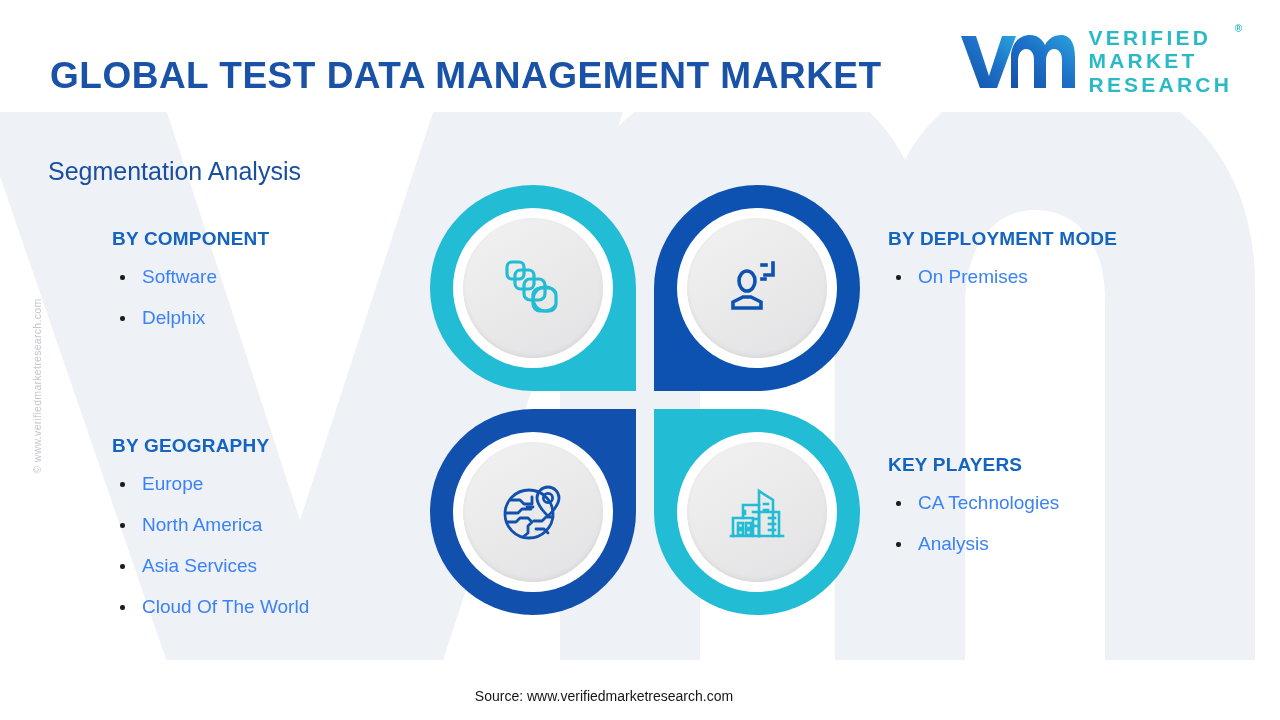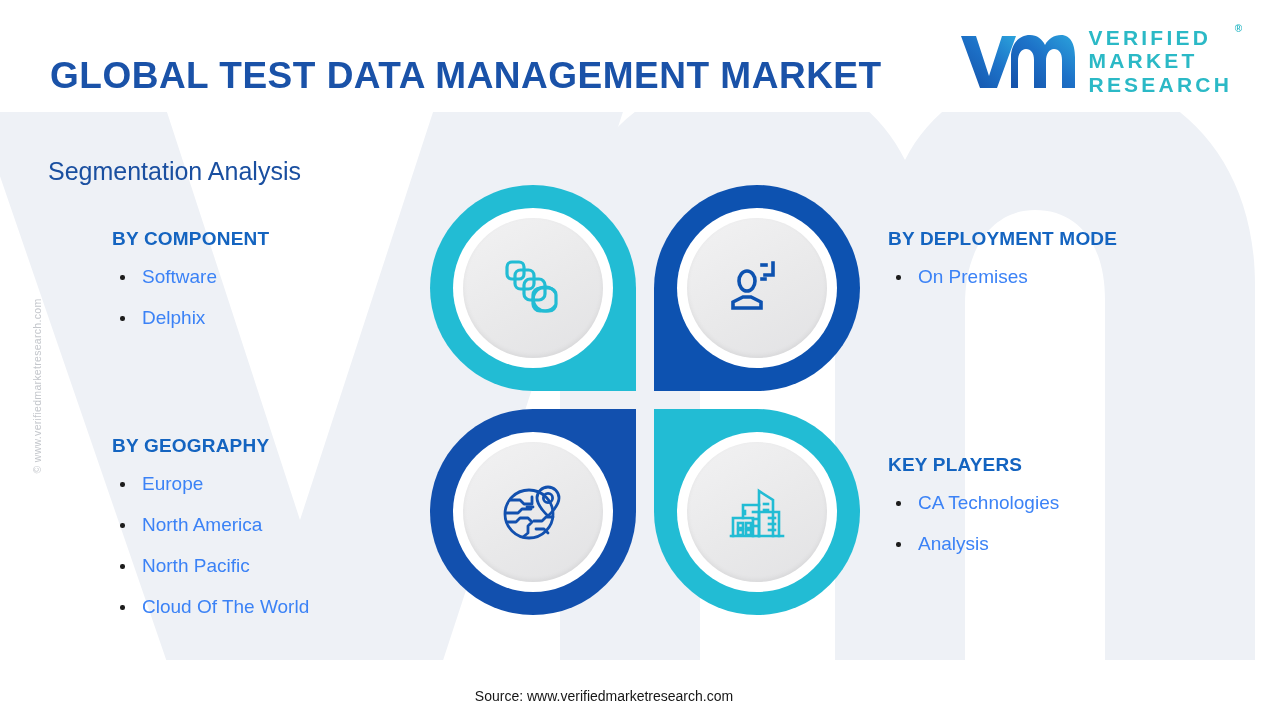--- a/index.html
+++ b/index.html
@@ -272,21 +272,21 @@
     <ul class="seg-list">
       <li class="seg-item">On Premises</li>
     </ul>
   </div>
 
   <div class="segment seg-geography">
     <div class="seg-heading">BY GEOGRAPHY</div>
     <ul class="seg-list">
       <li class="seg-item">Europe</li>
       <li class="seg-item">North America</li>
-      <li class="seg-item">North Pacific</li>
+      <li class="seg-item">Asia Services</li>
       <li class="seg-item">Cloud Of The World</li>
     </ul>
   </div>
 
   <div class="segment seg-players">
     <div class="seg-heading">KEY PLAYERS</div>
     <ul class="seg-list">
       <li class="seg-item">CA Technologies</li>
       <li class="seg-item">Analysis</li>
     </ul>

